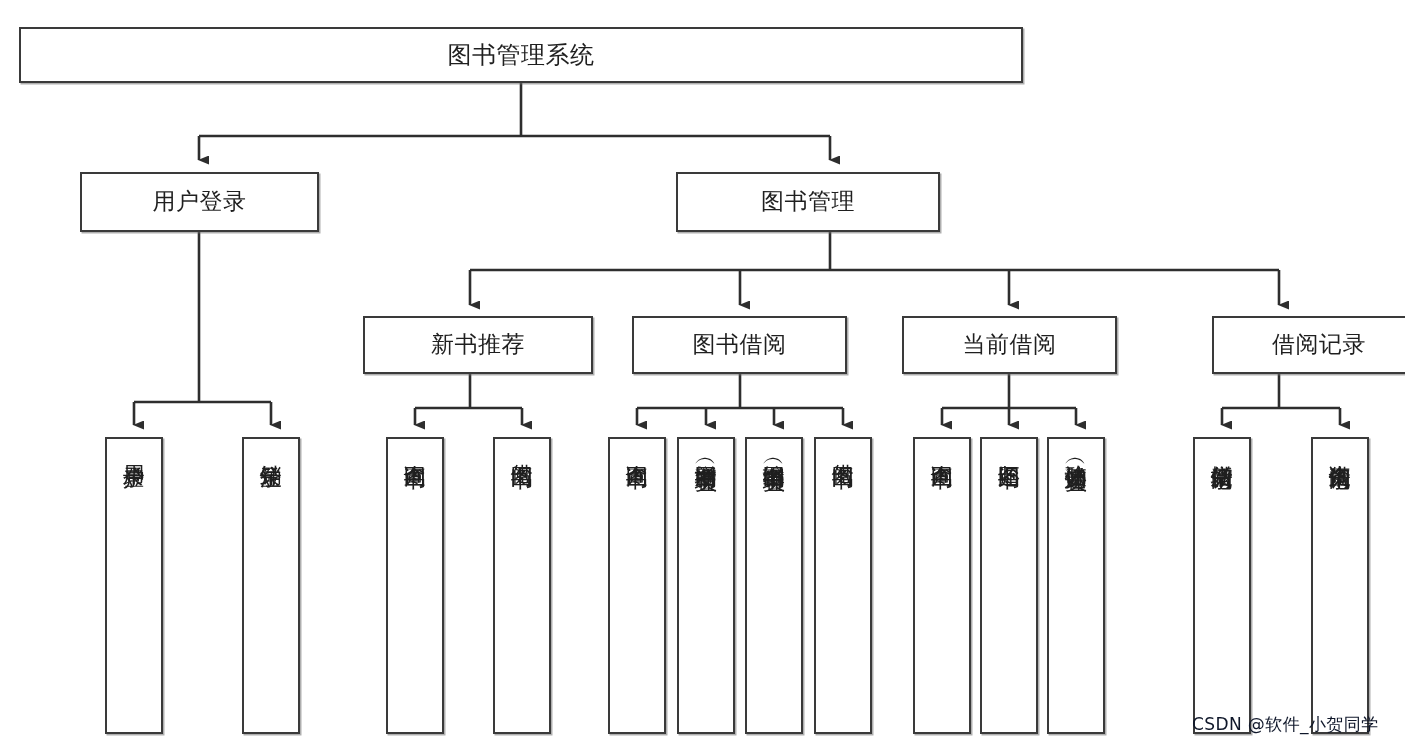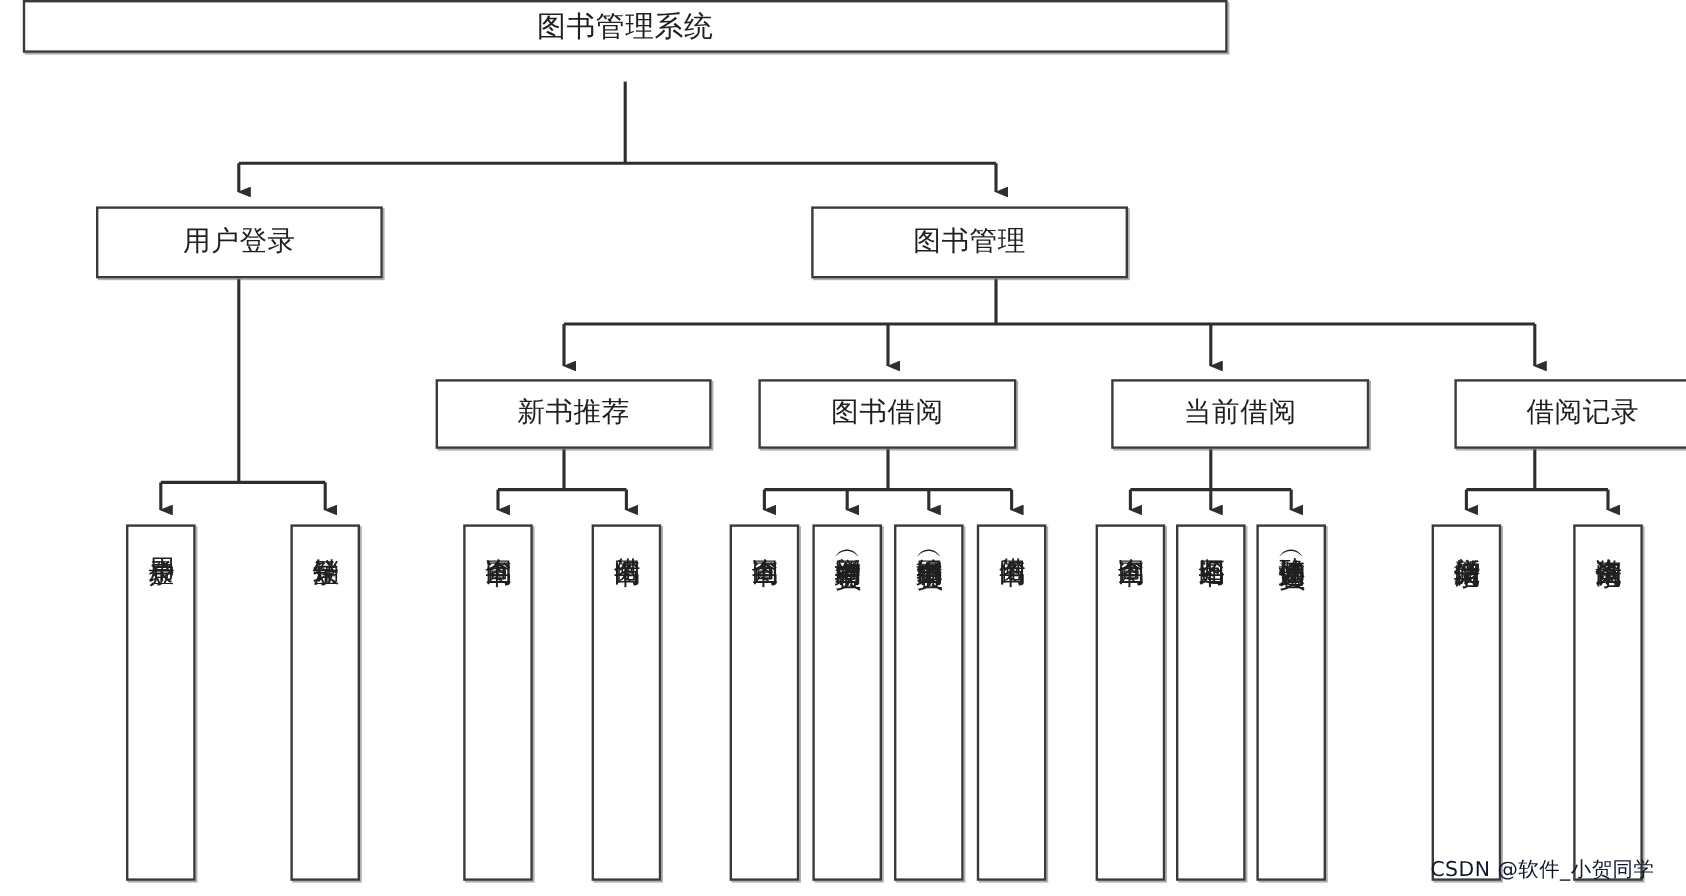--- a/index.html
+++ b/index.html
@@ -122,38 +122,38 @@
       <path d="M 1009 408 L 1009 425" marker-end="url(#arrowhead)"></path>
       <path d="M 1076 408 L 1076 425" marker-end="url(#arrowhead)"></path>
 
       <path d="M 1279 374 L 1279 408"></path>
       <path d="M 1222 408 L 1340 408"></path>
       <path d="M 1222 408 L 1222 425" marker-end="url(#arrowhead)"></path>
       <path d="M 1340 408 L 1340 425" marker-end="url(#arrowhead)"></path>
     </g>
   </svg>
 
-  <div class="node root horizontal" style="left:19px; top:0; width:1004px; height:44px;">
+  <div class="node root horizontal" style="left:19px; top:27px; width:1004px; height:56px;">
     <span class="node-label">图书管理系统</span>
   </div>
 
   <div class="node horizontal" style="left:80px; top:172px; width:239px; height:60px;">
     <span class="node-label">用户登录</span>
   </div>
   <div class="node horizontal" style="left:676px; top:172px; width:264px; height:60px;">
     <span class="node-label">图书管理</span>
   </div>
 
   <div class="node horizontal" style="left:363px; top:316px; width:230px; height:58px;">
     <span class="node-label">新书推荐</span>
   </div>
   <div class="node horizontal" style="left:632px; top:316px; width:215px; height:58px;">
     <span class="node-label">图书借阅</span>
   </div>
-  <div class="node horizontal" style="left:902px; top:316px; width:215px; height:58px;margin-left:24px;">
+  <div class="node horizontal" style="left:902px; top:316px; width:215px; height:58px;">
     <span class="node-label">当前借阅</span>
   </div>
   <div class="node horizontal" style="left:1172px; top:316px; width:214px; height:58px;margin-left:40px;">
     <span class="node-label">借阅记录</span>
   </div>
 
   <div class="node vertical" style="left:105px; top:437px; width:58px; height:297px;">
     <span class="node-label">用户登录</span>
   </div>
   <div class="node vertical" style="left:242px; top:437px; width:58px; height:297px;">

